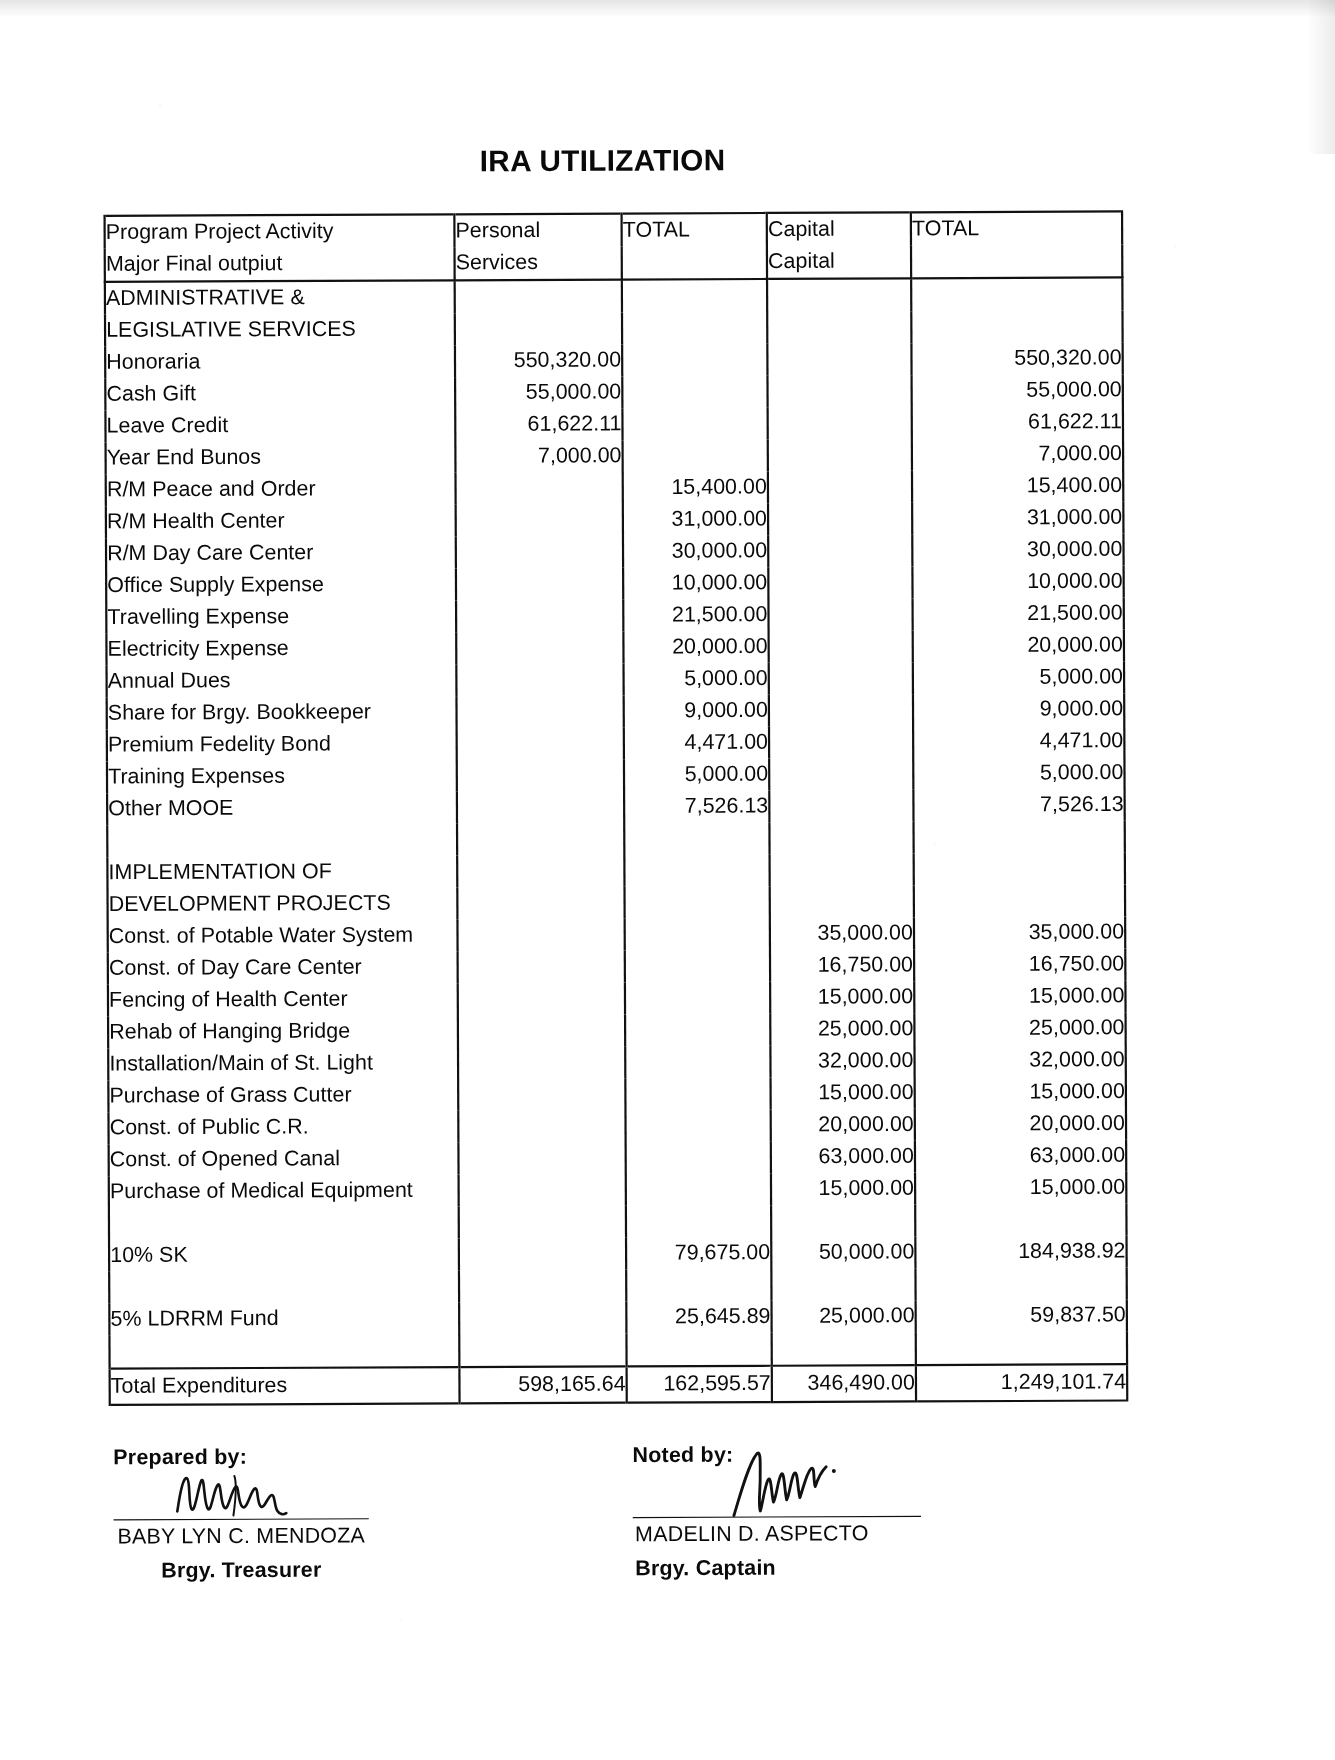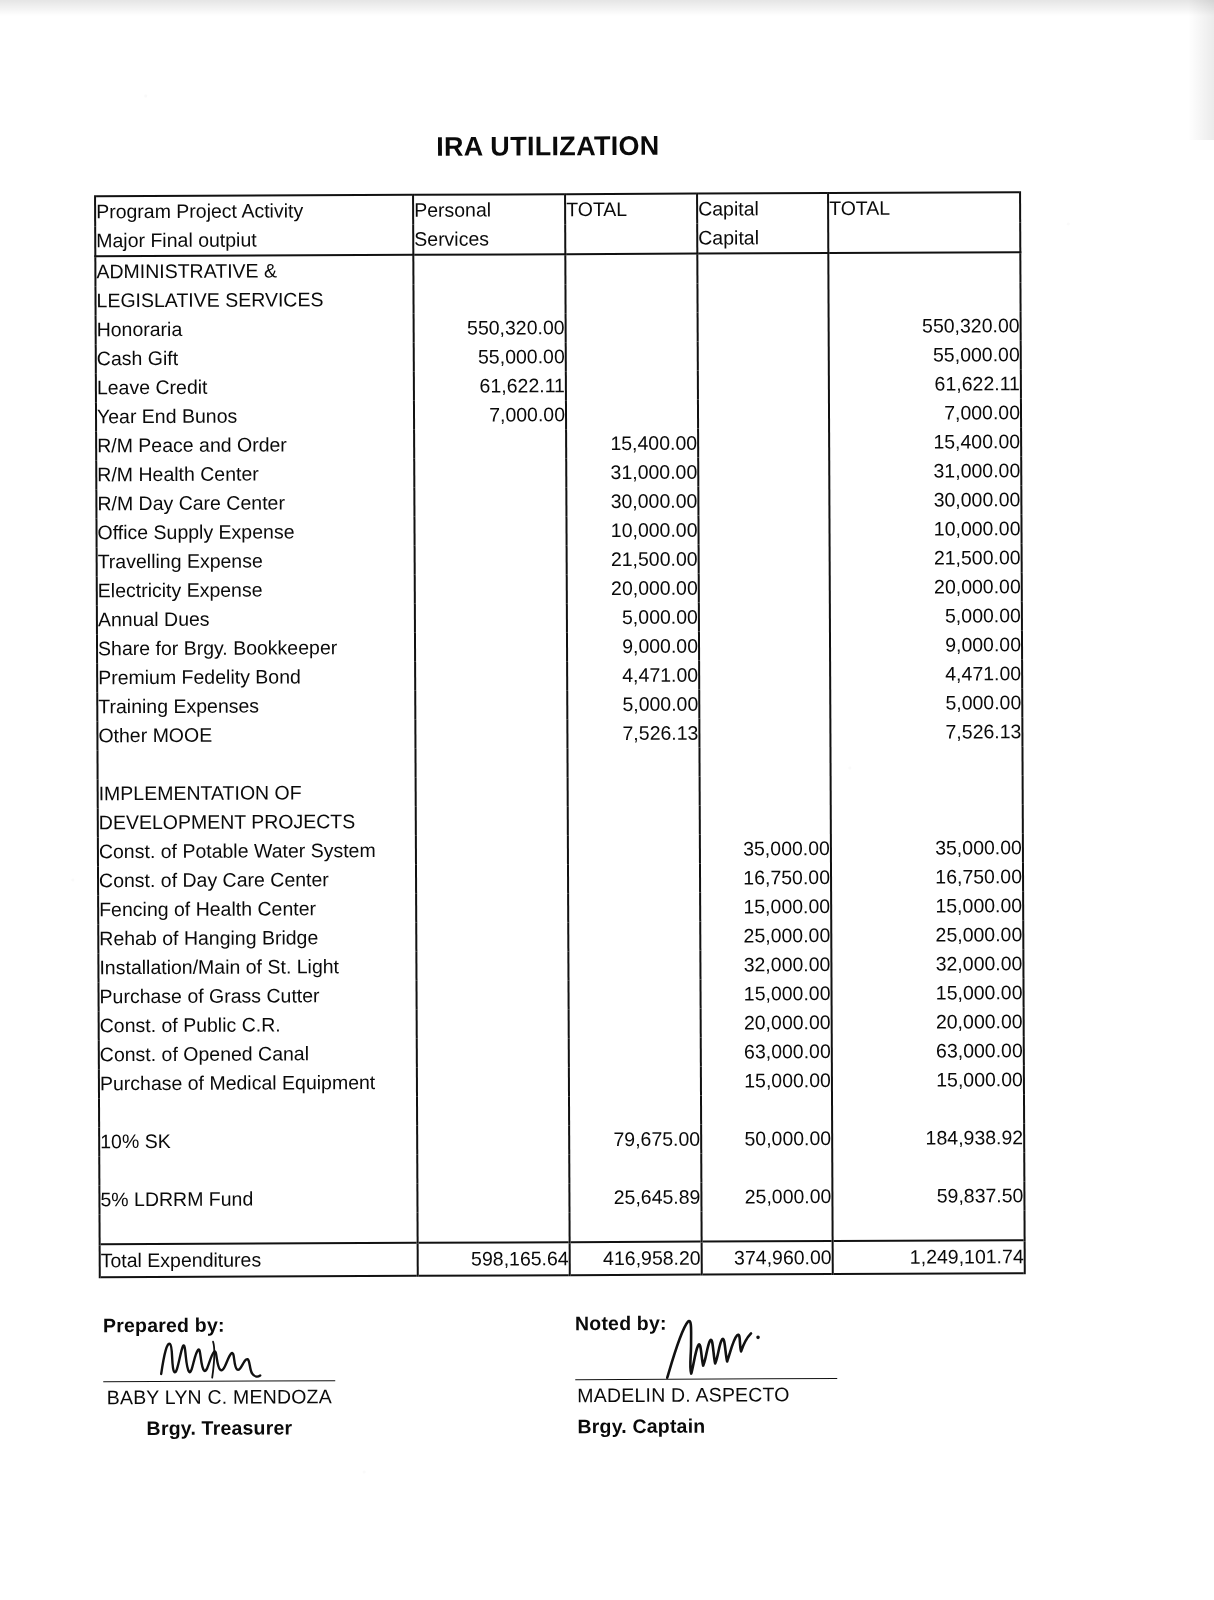--- a/index.html
+++ b/index.html
@@ -441,22 +441,22 @@
             <td class="num"></td>
             <td class="num"></td>
             <td class="num"></td>
             <td class="num"></td>
           </tr>
         </tbody>
       <tfoot>
         <tr class="total-row">
           <td class="lbl">Total Expenditures</td>
           <td class="num">598,165.64</td>
-          <td class="num">416,958.20</td>
-          <td class="num">374,960.00</td>
+          <td class="num">162,595.57</td>
+          <td class="num">346,490.00</td>
           <td class="num">1,249,101.74</td>
         </tr>
       </tfoot>
     </table>
   </div>
 
   <div class="sign-area">
 
     <div class="sign-block left">
       <div class="sign-caption">Prepared by:</div>

